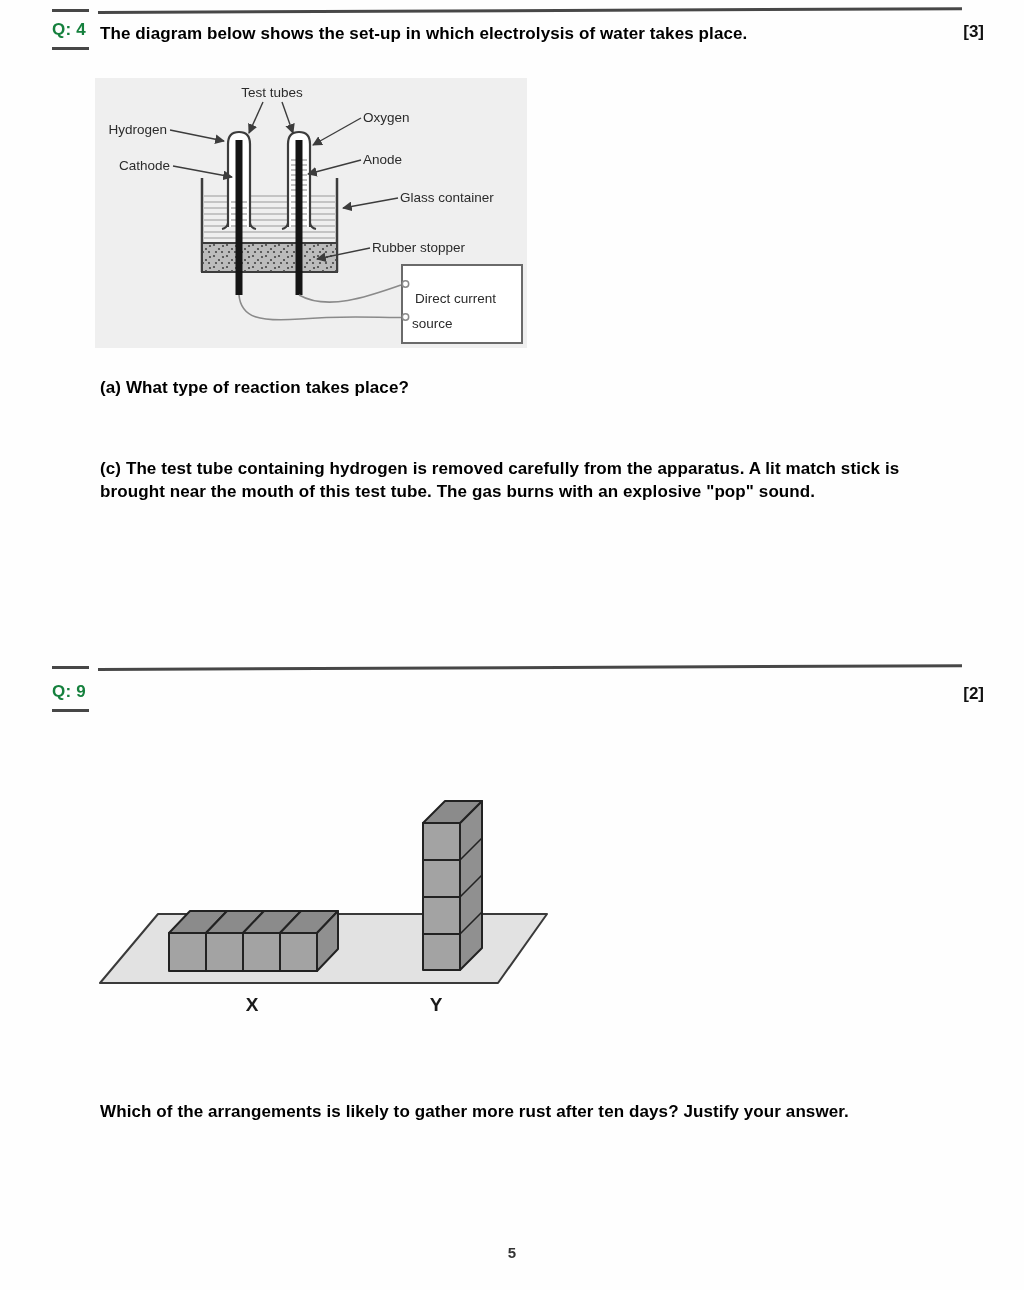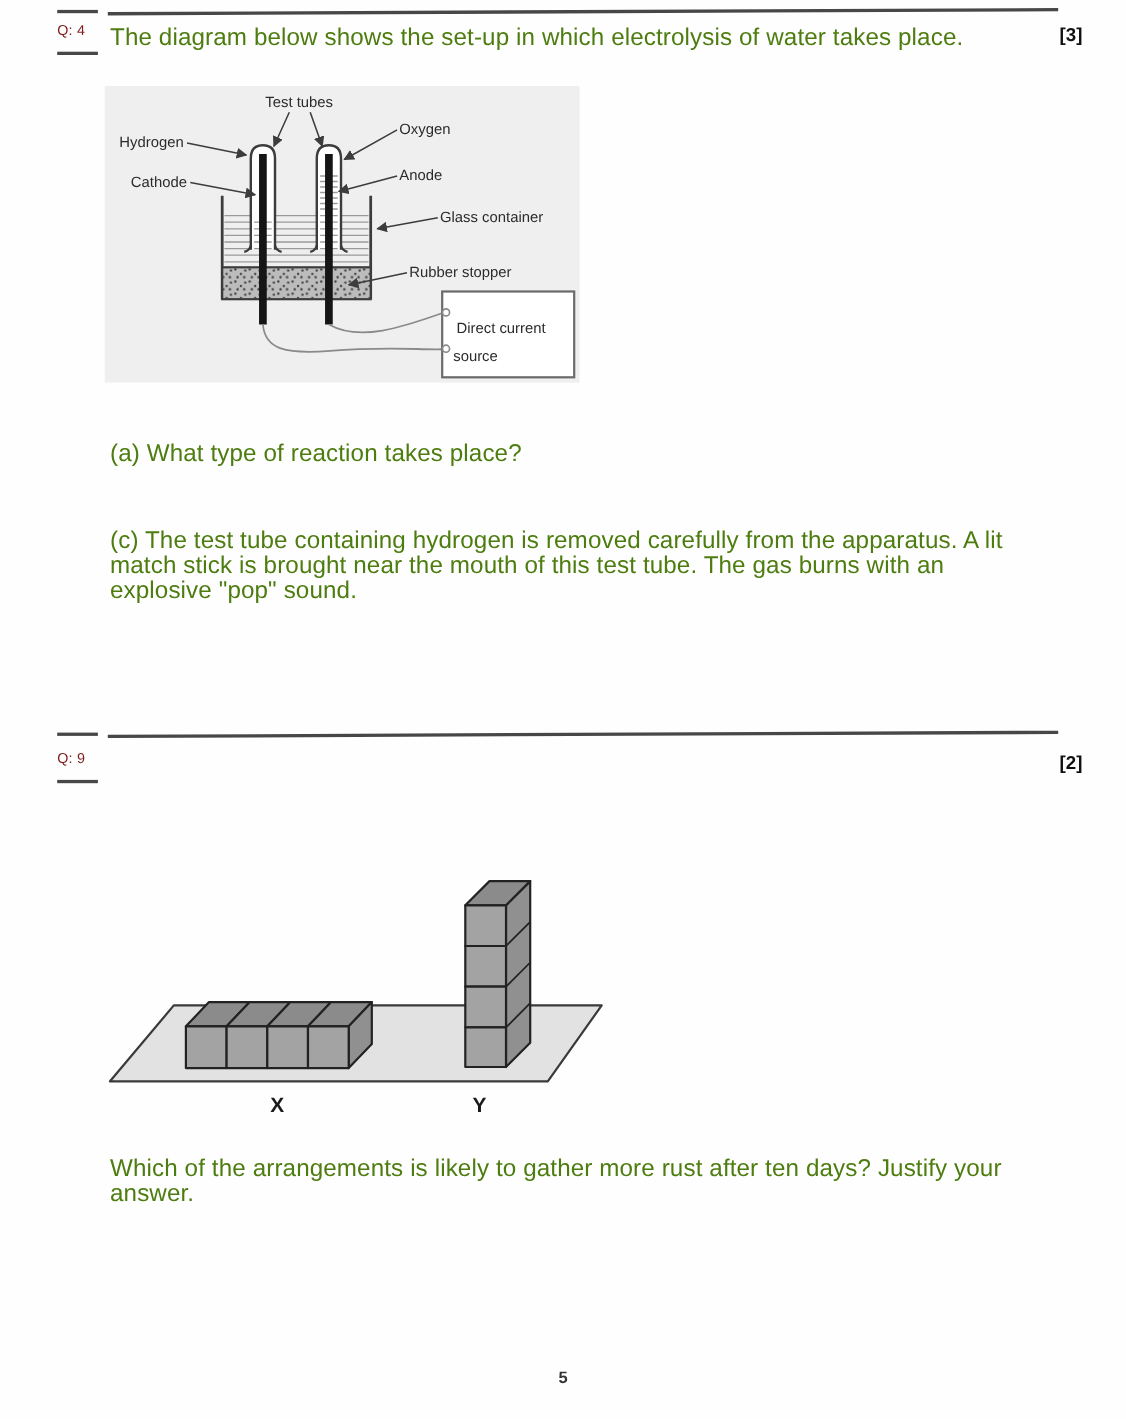--- a/index.html
+++ b/index.html
@@ -9,29 +9,29 @@
     background:#fefefe;
     font-family:"Liberation Sans","DejaVu Sans",sans-serif;
     color:#151515;
     overflow:hidden;
   }
   .rule{position:absolute;background:#474747;height:2.5px;}
   .rule-short{width:37px;left:52px;}
   .rule-long{width:864px;left:98px;transform:rotate(-0.25deg);transform-origin:left center;}
   .qlabel{
     position:absolute;left:52px;
-    font-weight:400;font-size:13px;letter-spacing:.2px;color:#7f1d1d;
+    font-weight:700;font-size:17px;letter-spacing:.2px;color:#15803d;
   }
   .marks{
     position:absolute;right:40px;
     font-weight:700;font-size:17px;color:#111;
   }
   .para{
     position:absolute;left:100px;width:852px;
-    font-weight:400;font-size:22px;line-height:23px;letter-spacing:.1px;color:#4d7c0f;
+    font-weight:700;font-size:17px;line-height:23px;letter-spacing:.1px;color:#000000;
   }
   .fig{position:absolute;}
   svg text{
     font-family:"Liberation Sans","DejaVu Sans",sans-serif;
     fill:#2b2b2b;font-size:13.5px;
   }
   svg text.big{font-weight:700;font-size:19px;fill:#1a1a1a;}
   .pagenum{
     position:absolute;left:0;top:1244px;width:100%;
     text-align:center;font-weight:700;font-size:15px;color:#333;
@@ -169,22 +169,22 @@
     <g>
       <text x="305" y="124">Glass container</text>
       <path class="leader" d="M303,120 L248,130" marker-end="url(#arr)"></path>
     </g>
     <g>
       <text x="277" y="174">Rubber stopper</text>
       <path class="leader" d="M275,170 L222,181" marker-end="url(#arr)"></path>
     </g>
   </svg>
 
-  <div class="para" style="top:400px">(a) What type of reaction takes place?</div>
-  <div class="para" style="top:479px">(c) The test tube containing hydrogen is removed carefully from the apparatus. A lit match stick is brought near the mouth of this test tube. The gas burns with an explosive "pop" sound.</div>
+  <div class="para" style="top:376px">(a) What type of reaction takes place?</div>
+  <div class="para" style="top:457px">(c) The test tube containing hydrogen is removed carefully from the apparatus. A lit match stick is brought near the mouth of this test tube. The gas burns with an explosive "pop" sound.</div>
 
   <div class="rule rule-short" style="top:666px"></div>
   <div class="rule rule-long" style="top:668px"></div>
   <div class="rule rule-short" style="top:709px"></div>
   <div class="qlabel" style="top:682px">Q: 9</div>
   <div class="marks" style="top:684px">[2]</div>
 
   <svg class="fig" style="left:95px;top:772px" width="470" height="248" viewBox="0 0 470 248">
 
     <polygon class="ground" points="5,211 403,211 452,142 63,142"></polygon>
@@ -210,17 +210,17 @@
       <rect class="cube-front" x="328" y="51" width="37" height="37"></rect>
       <rect class="cube-front" x="328" y="88" width="37" height="37"></rect>
       <rect class="cube-front" x="328" y="125" width="37" height="37"></rect>
       <rect class="cube-front" x="328" y="162" width="37" height="36"></rect>
     </g>
 
     <text class="big" x="157" y="239" text-anchor="middle">X</text>
     <text class="big" x="341" y="239" text-anchor="middle">Y</text>
   </svg>
 
-  <div class="para" style="top:1050px">Which of the arrangements is likely to gather more rust after ten days? Justify your answer.</div>
+  <div class="para" style="top:1100px">Which of the arrangements is likely to gather more rust after ten days? Justify your answer.</div>
 
   <div class="pagenum">5</div>
 
 </div>
 
 </body></html>

